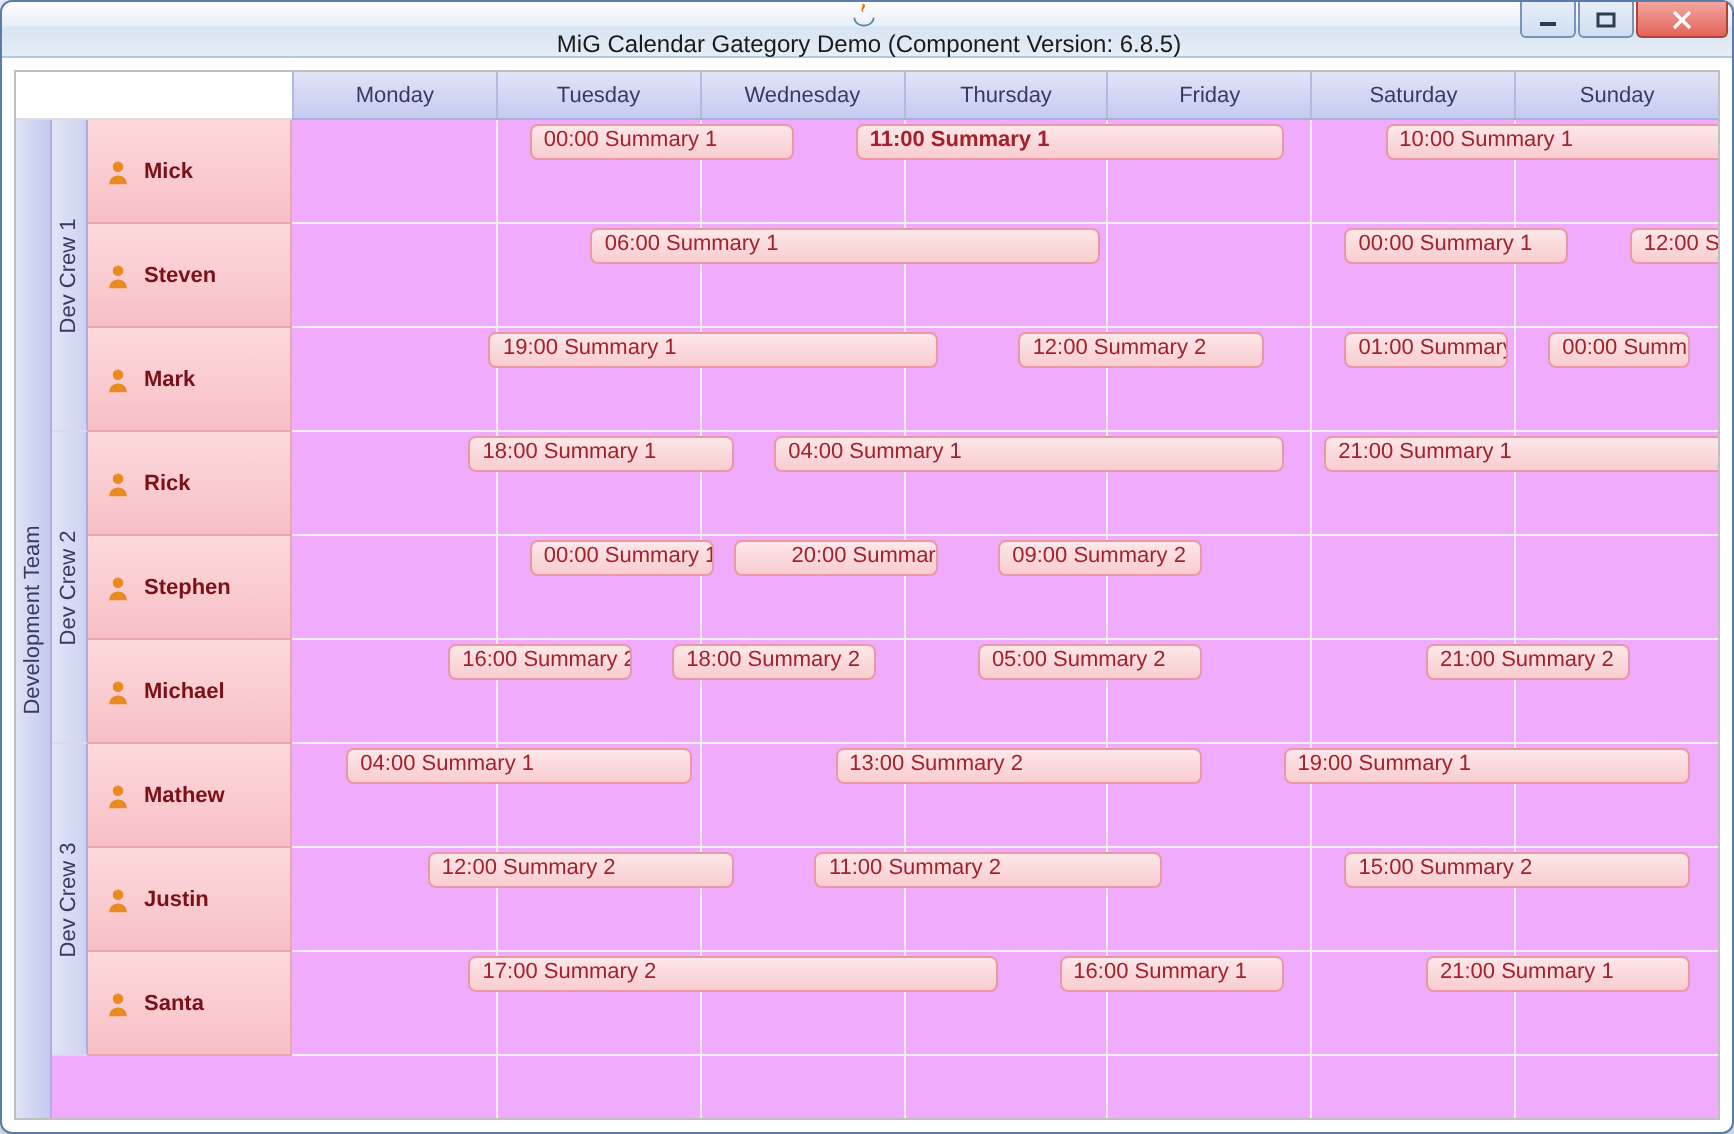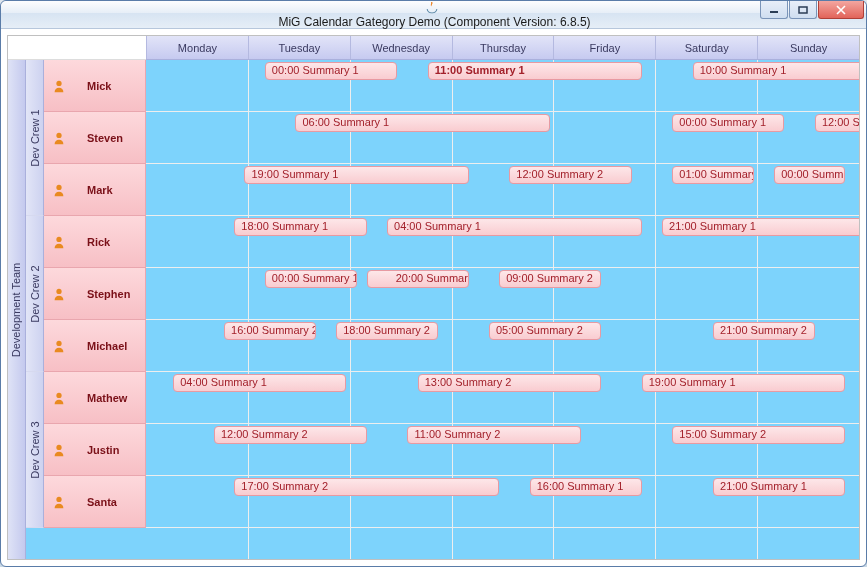--- a/index.html
+++ b/index.html
@@ -47,21 +47,21 @@
     display:flex;align-items:center;justify-content:center;
     cursor:pointer;
   }
   .win-btn.close { width:46px; background: linear-gradient(#f3a6a0,#e2645a); border-color:#b04038;}
   .win-btn svg { display:block; }
 
   .client {
     flex: 1;
     margin: 6px;
     border: 1px solid #c0c0c0;
-    background: #7dd3fc;
+    background: #f0abfc;
     position: relative;
     overflow: hidden;
   }
 
   
   :root {
     --col-team: 18px;
     --col-crew: 18px;
     --col-member: 102px;
     --head-h: 24px;
@@ -117,21 +117,21 @@
     width: var(--col-member);
     bottom:0;
   }
   .member-cell {
     height: var(--row-h);
     background: linear-gradient(180deg,#fdd9dc 0%, #f7bfc5 100%);
     border-bottom:1px solid #e9a6ae;
     border-right:1px solid #e9a6ae;
     display:flex; align-items:center;
     padding-left:8px;
-    gap:21px;
+    gap:6px;
     color:#7a1018;
     font-weight:bold;
   }
   .member-cell .pericon { width:14px; height:14px; }
 
   
   .sched {
     position:absolute;
     left: calc(var(--col-team) + var(--col-crew) + var(--col-member));
     right:0;

